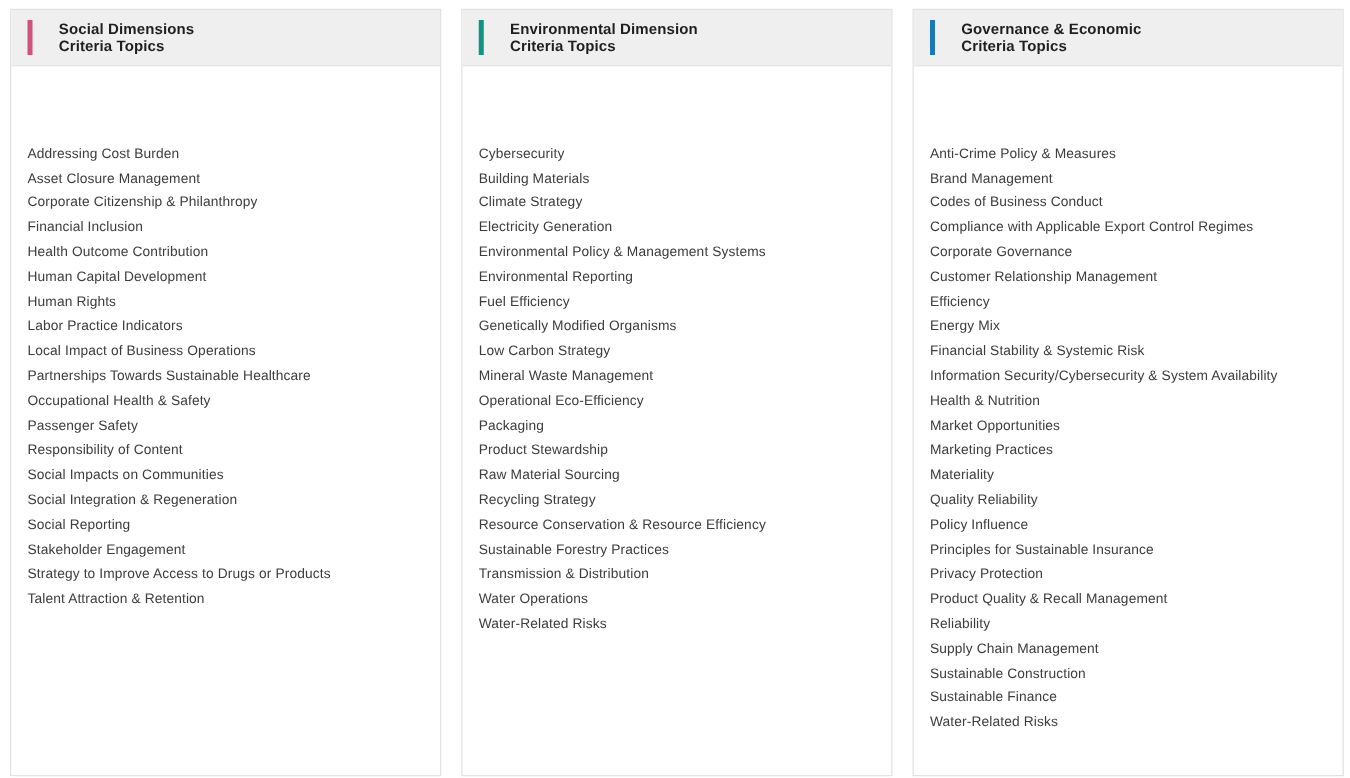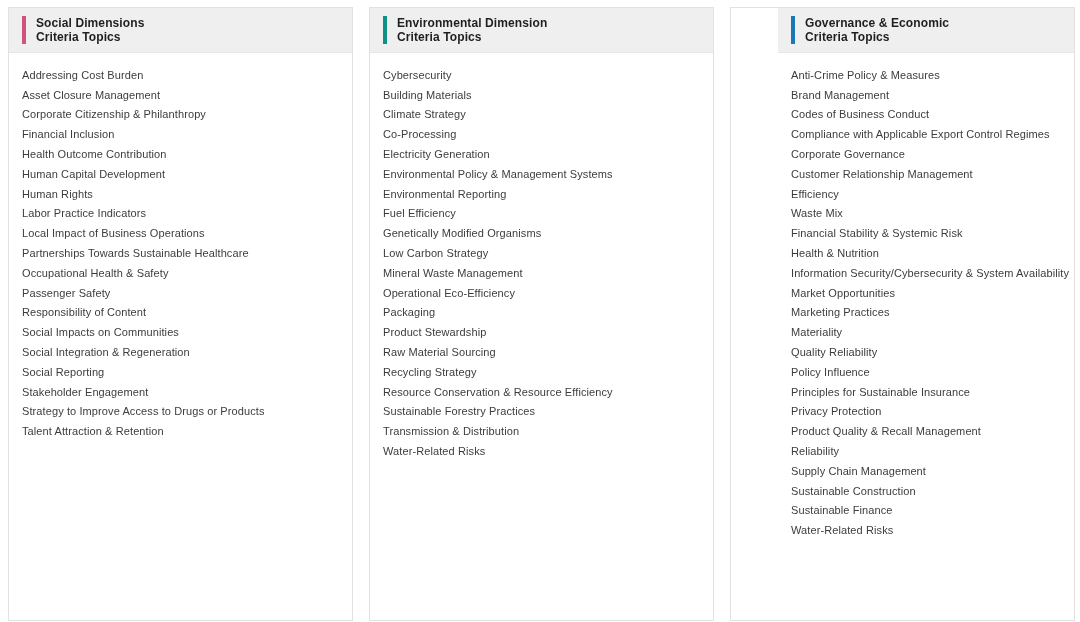--- a/index.html
+++ b/index.html
@@ -20,44 +20,46 @@
     position: absolute;
     top: 7px;
     width: 345px;
     height: 614px;
     background: #ffffff;
     border: 1px solid #e2e2e2;
     overflow: hidden;
   }
   .col-0 { left: 8px; }
   .col-1 { left: 369px; }
-  .col-2 { left: 730px; padding-left: 47px; }
+  .col-2 { left: 730px; }
   .column-header {
     height: 45px;
     background: #efefef;
     border-bottom: 1px solid #e6e6e6;
     display: flex;
     align-items: center;
     padding-left: 13px;
+    gap: 11px;
   }
   .accent-bar {
     width: 4px;
     height: 28px;
     margin-right: 10px;
     flex: 0 0 4px;
   }
   .column-title {
     font-size: 12px;
     line-height: 14px;
     font-weight: bold;
     color: #1f1f1f;
     letter-spacing: 0.1px;
   }
   .topics-list {
     padding-top: 12px;
+    margin-top: 48px;
   }
   .topic-item {
     height: 19.8px;
     display: flex;
     align-items: center;
     padding-left: 13px;
     font-size: 11px;
     color: #3c3c3c;
     letter-spacing: 0.1px;
     white-space: nowrap;
@@ -104,60 +106,60 @@
       <div class="accent-bar" style="background: rgb(13, 147, 131);"></div>
       <div class="column-title">
         <div>Environmental Dimension</div>
         <div>Criteria Topics</div>
       </div>
     </div>
     <div class="topics-list">
         <div class="topic-item">Cybersecurity</div>
         <div class="topic-item">Building Materials</div>
         <div class="topic-item">Climate Strategy</div>
-        <div class="topic-item">Co-Processing</div>
         <div class="topic-item">Electricity Generation</div>
         <div class="topic-item">Environmental Policy &amp; Management Systems</div>
         <div class="topic-item">Environmental Reporting</div>
         <div class="topic-item">Fuel Efficiency</div>
         <div class="topic-item">Genetically Modified Organisms</div>
         <div class="topic-item">Low Carbon Strategy</div>
         <div class="topic-item">Mineral Waste Management</div>
         <div class="topic-item">Operational Eco-Efficiency</div>
         <div class="topic-item">Packaging</div>
         <div class="topic-item">Product Stewardship</div>
         <div class="topic-item">Raw Material Sourcing</div>
         <div class="topic-item">Recycling Strategy</div>
         <div class="topic-item">Resource Conservation &amp; Resource Efficiency</div>
         <div class="topic-item">Sustainable Forestry Practices</div>
         <div class="topic-item">Transmission &amp; Distribution</div>
+        <div class="topic-item">Water Operations</div>
         <div class="topic-item">Water-Related Risks</div>
       </div>
   </div>
 
   <div class="column-card col-2">
     <div class="column-header">
       <div class="accent-bar" style="background: rgb(27, 120, 181);"></div>
       <div class="column-title">
         <div>Governance &amp; Economic</div>
         <div>Criteria Topics</div>
       </div>
     </div>
     <div class="topics-list">
         <div class="topic-item">Anti-Crime Policy &amp; Measures</div>
         <div class="topic-item">Brand Management</div>
         <div class="topic-item">Codes of Business Conduct</div>
         <div class="topic-item">Compliance with Applicable Export Control Regimes</div>
         <div class="topic-item">Corporate Governance</div>
         <div class="topic-item">Customer Relationship Management</div>
         <div class="topic-item">Efficiency</div>
-        <div class="topic-item">Waste Mix</div>
+        <div class="topic-item">Energy Mix</div>
         <div class="topic-item">Financial Stability &amp; Systemic Risk</div>
+        <div class="topic-item">Information Security/Cybersecurity &amp; System Availability</div>
         <div class="topic-item">Health &amp; Nutrition</div>
-        <div class="topic-item">Information Security/Cybersecurity &amp; System Availability</div>
         <div class="topic-item">Market Opportunities</div>
         <div class="topic-item">Marketing Practices</div>
         <div class="topic-item">Materiality</div>
         <div class="topic-item">Quality Reliability</div>
         <div class="topic-item">Policy Influence</div>
         <div class="topic-item">Principles for Sustainable Insurance</div>
         <div class="topic-item">Privacy Protection</div>
         <div class="topic-item">Product Quality &amp; Recall Management</div>
         <div class="topic-item">Reliability</div>
         <div class="topic-item">Supply Chain Management</div>

